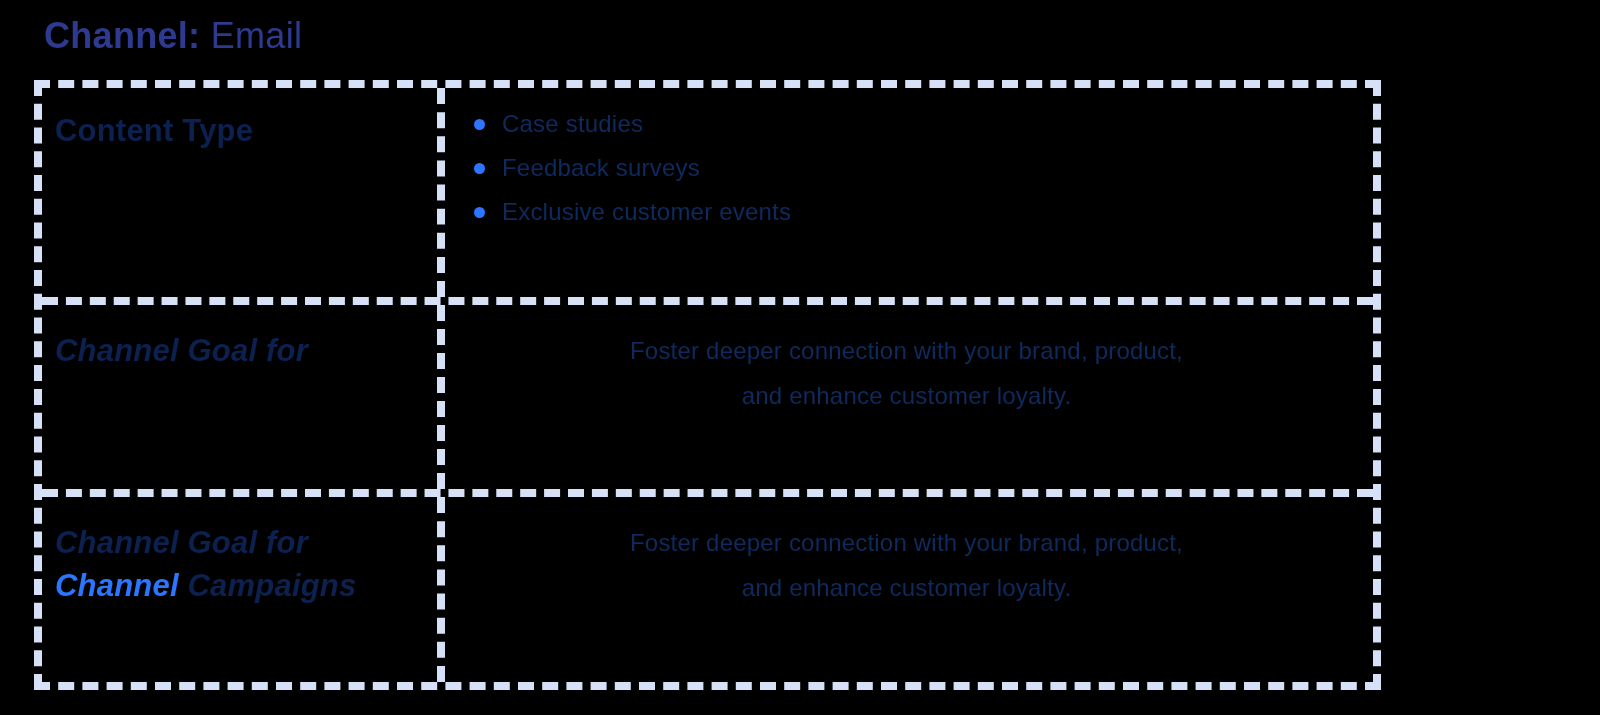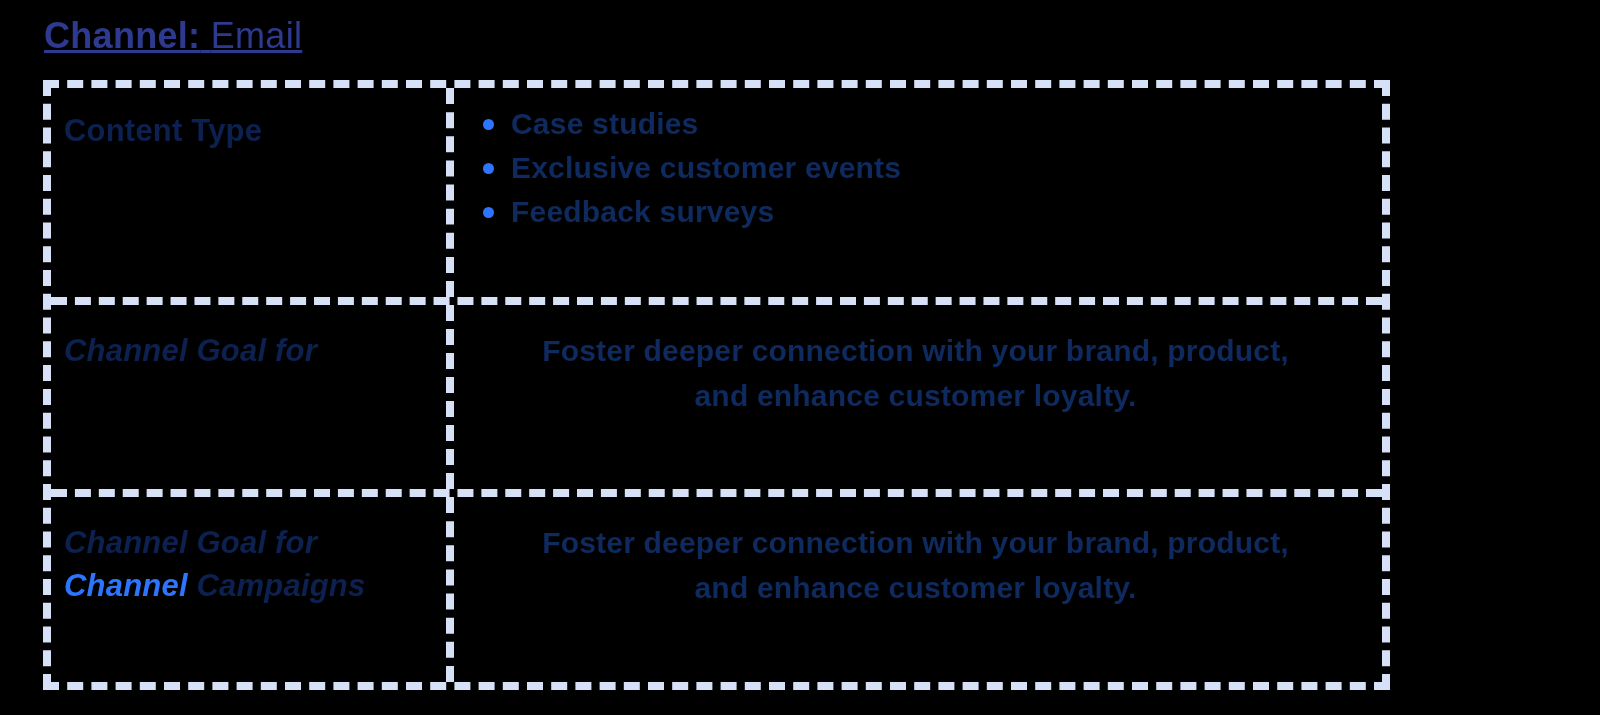--- a/index.html
+++ b/index.html
@@ -25,29 +25,28 @@
   
   .page-title {
     position: absolute;
     left: 44px;
     top: 14px;
     font-size: 36px;
     line-height: 44px;
     color: var(--title);
     letter-spacing: 0.3px;
     white-space: nowrap;
-    text-decoration: underline;
   }
   .page-title .title-prefix { font-weight: 700; }
   .page-title .title-value { font-weight: 400; }
 
   
   .channel-table {
     position: absolute;
-    left: 43px;
+    left: 34px;
     top: 80px;
     width: 1347px;
     height: 610px;
     border: 8px dashed var(--border);
     display: flex;
     flex-direction: column;
   }
   .t-row { display: flex; width: 100%; }
   .t-row.row-1 { height: 217px; border-bottom: 8px dashed var(--border); }
   .t-row.row-2 { height: 192px; border-bottom: 8px dashed var(--border); }
@@ -64,22 +63,22 @@
     line-height: 43px;
     letter-spacing: 0.2px;
   }
   .row-2 .cell-head, .row-3 .cell-head { padding-top: 24px; font-style: italic; }
   .cell-head .accent { color: var(--accent); }
 
   .cell-body {
     flex: 1 1 auto;
     padding: 23px 30px 0 25px;
     color: var(--body);
-    font-size: 30px;
-    font-weight: 700;
+    font-size: 24px;
+    font-weight: 400;
     line-height: 45px;
     letter-spacing: 0.2px;
   }
   .row-1 .cell-body { padding-top: 14px; }
 
   
   .bullets { list-style: none; }
   .bullets li {
     display: flex;
     align-items: center;
@@ -115,25 +114,25 @@
         <span>Content Type</span>
       </div>
       <div class="cell-body">
         <ul class="bullets">
           <li>
             <span class="dot"></span>
             <span>Case studies</span>
           </li>
           <li>
             <span class="dot"></span>
-            <span>Exclusive customer events</span>
+            <span>Feedback surveys</span>
           </li>
           <li>
             <span class="dot"></span>
-            <span>Feedback surveys</span>
+            <span>Exclusive customer events</span>
           </li>
         </ul>
       </div>
     </div>
 
     <div class="t-row row-2">
       <div class="cell-head">
         <div>Channel Goal for</div>
       </div>
       <div class="cell-body">

